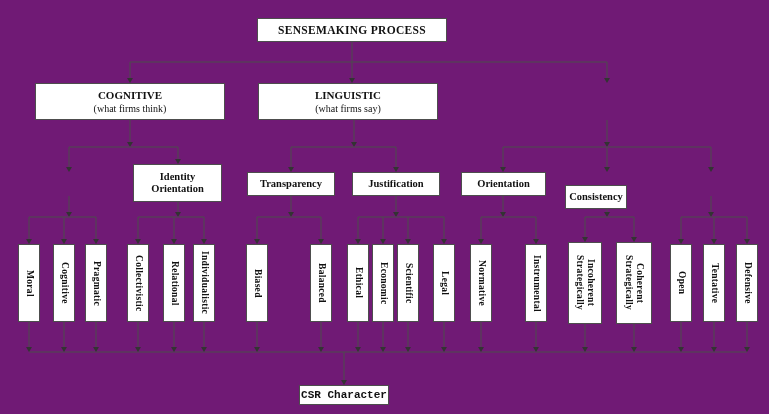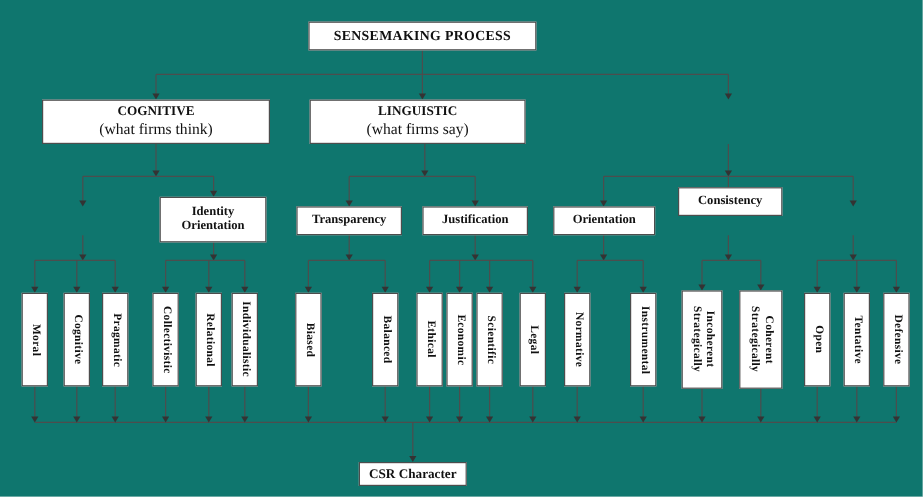--- a/index.html
+++ b/index.html
@@ -1,29 +1,29 @@
 <!DOCTYPE html>
 <html><head>
 <meta charset="utf-8">
 <style>
   html,body{margin:0;padding:0;background:#ffffff;}
-  .diagram{position:relative;width:769px;height:414px;background:#0f766e;overflow:hidden;
+  .diagram{position:relative;width:769px;height:414px;background:#701a75;overflow:hidden;
            font-family:"Liberation Serif",serif;}
   #connectors{position:absolute;left:0;top:0;pointer-events:none;}
   .box{position:absolute;box-sizing:border-box;background:#ffffff;border:1px solid #4d4d4d;
        display:flex;align-items:center;justify-content:center;text-align:center;
        color:#111111;font-family:"Liberation Serif",serif;}
   .root{font-size:11.5px;font-weight:700;letter-spacing:.3px;}
   .branch{flex-direction:column;}
   .branch .title{font-size:11px;font-weight:700;line-height:1.25;}
-  .branch .subtitle{font-size:13px;font-weight:400;line-height:1.1;}
+  .branch .subtitle{font-size:10px;font-weight:400;line-height:1.1;}
   .dim{font-size:10.5px;font-weight:700;line-height:1.15;padding:1px 2px;}
   .leaf{writing-mode:vertical-lr;text-orientation:mixed;font-size:9.5px;font-weight:700;
         line-height:1.2;letter-spacing:.3px;padding:2px 1px;}
-  .csr{font-size:11px;font-weight:700;}
+  .csr{font-size:11px;font-weight:700;font-family:Liberation Mono, monospace;}
 </style>
 </head>
 <body>
 
 <div class="diagram">
 
   <svg id="connectors" width="769" height="414">
       <line x1="352" y1="42" x2="352" y2="80" stroke="#4d4d4d" stroke-width="1"></line>
       <polygon points="349,78 355,78 352,83" fill="#333333"></polygon>
       <line x1="130" y1="62" x2="607" y2="62" stroke="#4d4d4d" stroke-width="1"></line>
@@ -164,21 +164,21 @@
   </div>
   <div class="box branch" style="left:258px;top:83px;width:180px;height:37px">
     <div class="title">LINGUISTIC</div>
     <div class="subtitle">(what firms say)</div>
   </div>
 
   <div class="box dim" style="left:133px;top:164px;width:89px;height:38px">Identity Orientation</div>
   <div class="box dim" style="left:247px;top:172px;width:88px;height:24px">Transparency</div>
   <div class="box dim" style="left:352px;top:172px;width:88px;height:24px">Justification</div>
   <div class="box dim" style="left:461px;top:172px;width:85px;height:24px">Orientation</div>
-  <div class="box dim" style="left:565px;top:156px;width:87px;height:24px">Consistency</div>
+  <div class="box dim" style="left:565px;top:185px;width:62px;height:24px">Consistency</div>
 
   <div class="box leaf" style="left:18px;top:244px;width:22px;height:78px">Moral</div>
   <div class="box leaf" style="left:53px;top:244px;width:22px;height:78px">Cognitive</div>
   <div class="box leaf" style="left:85px;top:244px;width:22px;height:78px">Pragmatic</div>
   <div class="box leaf" style="left:127px;top:244px;width:22px;height:78px">Collectivistic</div>
   <div class="box leaf" style="left:163px;top:244px;width:22px;height:78px">Relational</div>
   <div class="box leaf" style="left:193px;top:244px;width:22px;height:78px">Individualistic</div>
   <div class="box leaf" style="left:246px;top:244px;width:22px;height:78px">Biased</div>
   <div class="box leaf" style="left:310px;top:244px;width:22px;height:78px">Balanced</div>
   <div class="box leaf" style="left:347px;top:244px;width:22px;height:78px">Ethical</div>

